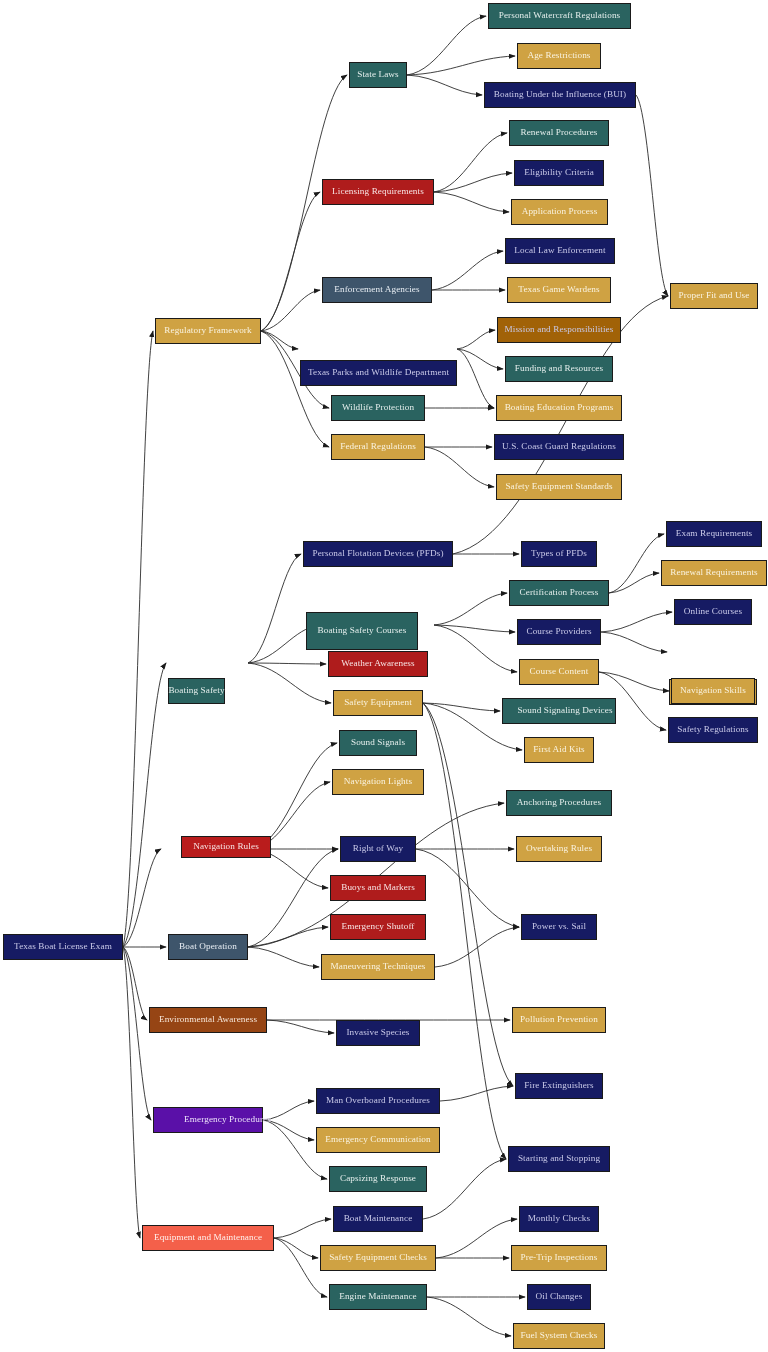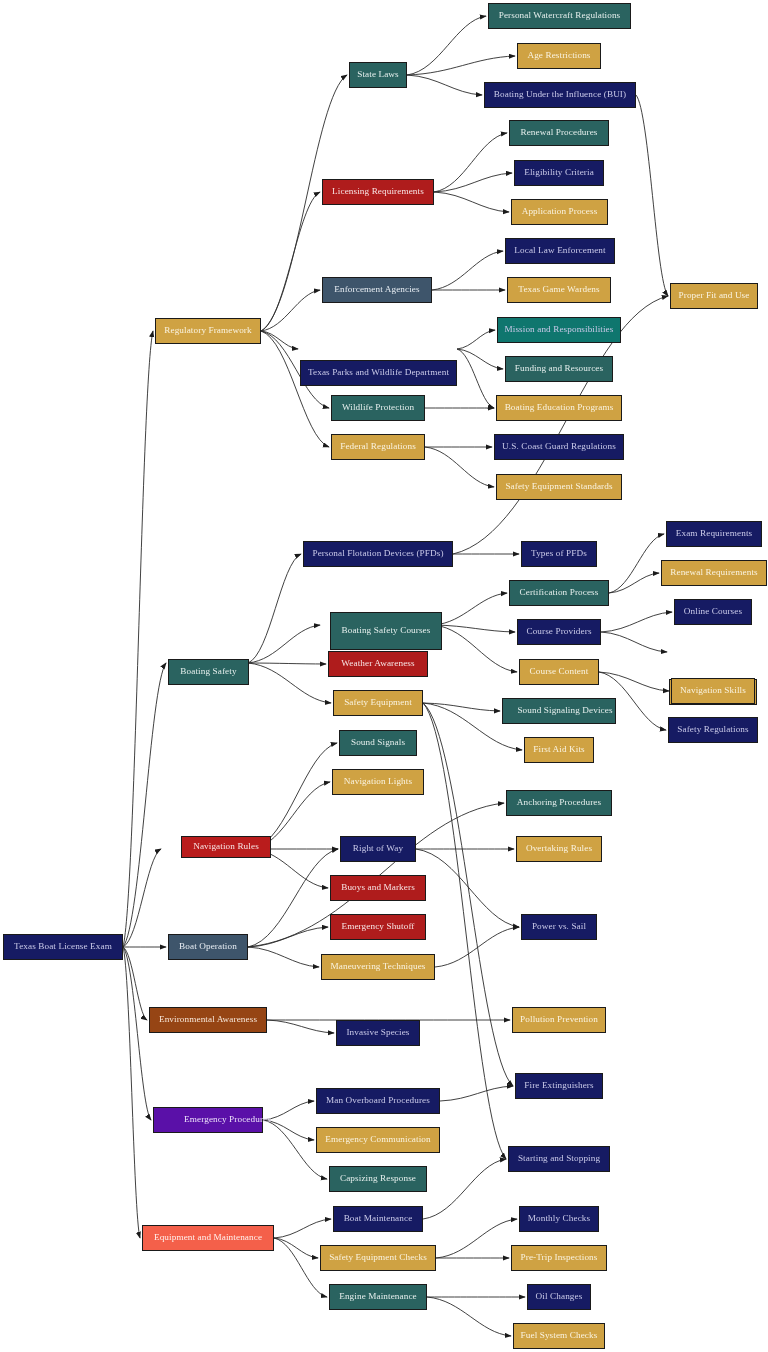--- a/index.html
+++ b/index.html
@@ -98,34 +98,34 @@
         <path d="M274,1238 C296.26,1242.72 306.86,1292.28 327,1297" marker-end="url(#arrow)"></path>
         <path d="M423,1219 C457.86,1214.2 474.46,1163.8 506,1159" marker-end="url(#arrow)"></path>
         <path d="M436,1258 C470.02,1254.88 486.22,1222.12 517,1219" marker-end="url(#arrow)"></path>
         <path d="M436,1258 C466.66,1258 481.26,1258 509,1258" marker-end="url(#arrow)"></path>
         <path d="M427,1297 C468.15999999999997,1297 487.76,1297 525,1297" marker-end="url(#arrow)"></path>
         <path d="M427,1297 C462.28,1300.12 479.08,1332.88 511,1336" marker-end="url(#arrow)"></path>
       </g>
   </svg>
 <div class="node" style="left: 3px; top: 934px; width: 120px; height: 26px; background: rgb(22, 27, 99); color: rgb(201, 201, 232);">Texas Boat License Exam</div>
     <div class="node" style="left: 155px; top: 318px; width: 106px; height: 26px; background: rgb(207, 162, 67); color: rgb(250, 243, 224);">Regulatory Framework</div>
-    <div class="node" style="left: 168px; top: 659px; width: 81px; height: 26px; background: rgb(42, 99, 96); color: rgb(228, 238, 236);">Boating Safety</div>
+    <div class="node" style="left: 168px; top: 678px; width: 57px; height: 26px; background: rgb(42, 99, 96); color: rgb(228, 238, 236);">Boating Safety</div>
     <div class="node" style="left: 181px; top: 836px; width: 90px; height: 22px; background: #b91c1c; color: rgb(247, 228, 228);">Navigation Rules</div>
     <div class="node" style="left: 168px; top: 934px; width: 80px; height: 26px; background: rgb(62, 85, 107); color: rgb(231, 237, 243);">Boat Operation</div>
     <div class="node" style="left: 149px; top: 1007px; width: 118px; height: 26px; background: rgb(150, 69, 20); color: rgb(246, 230, 216);">Environmental Awareness</div>
     <div class="node" style="left: 153px; top: 1107px; width: 110px; height: 26px; background: rgb(90, 16, 168); color: rgb(237, 226, 250); padding-left: 45px;">Emergency Procedures</div>
     <div class="node" style="left: 142px; top: 1225px; width: 132px; height: 26px; background: rgb(244, 96, 74); color: rgb(255, 240, 236);">Equipment and Maintenance</div>
     <div class="node" style="left: 349px; top: 62px; width: 58px; height: 26px; background: rgb(42, 99, 96); color: rgb(228, 238, 236);">State Laws</div>
     <div class="node" style="left: 322px; top: 179px; width: 112px; height: 26px; background: rgb(175, 28, 28); color: rgb(247, 228, 228);">Licensing Requirements</div>
     <div class="node" style="left: 322px; top: 277px; width: 110px; height: 26px; background: rgb(62, 85, 107); color: rgb(231, 237, 243);">Enforcement Agencies</div>
     <div class="node" style="left: 300px; top: 336px; width: 157px; height: 26px; background: rgb(22, 27, 99); color: rgb(201, 201, 232); margin-top: 24px;">Texas Parks and Wildlife Department</div>
     <div class="node" style="left: 331px; top: 395px; width: 94px; height: 26px; background: rgb(42, 99, 96); color: rgb(228, 238, 236);">Wildlife Protection</div>
     <div class="node" style="left: 331px; top: 434px; width: 94px; height: 26px; background: rgb(207, 162, 67); color: rgb(250, 243, 224);">Federal Regulations</div>
     <div class="node" style="left: 303px; top: 541px; width: 150px; height: 26px; background: rgb(22, 27, 99); color: rgb(201, 201, 232);">Personal Flotation Devices (PFDs)</div>
-    <div class="node" style="left: 330px; top: 612px; width: 112px; height: 38px; background: rgb(42, 99, 96); color: rgb(228, 238, 236);">Boating Safety Courses</div>
+    <div class="node" style="left: 306px; top: 612px; width: 112px; height: 38px; background: rgb(42, 99, 96); color: rgb(228, 238, 236);">Boating Safety Courses</div>
     <div class="node" style="left: 328px; top: 651px; width: 100px; height: 26px; background: rgb(175, 28, 28); color: rgb(247, 228, 228);">Weather Awareness</div>
     <div class="node" style="left: 333px; top: 690px; width: 90px; height: 26px; background: rgb(207, 162, 67); color: rgb(250, 243, 224);">Safety Equipment</div>
     <div class="node" style="left: 339px; top: 730px; width: 78px; height: 26px; background: rgb(42, 99, 96); color: rgb(228, 238, 236);">Sound Signals</div>
     <div class="node" style="left: 332px; top: 769px; width: 92px; height: 26px; background: rgb(207, 162, 67); color: rgb(250, 243, 224);">Navigation Lights</div>
     <div class="node" style="left: 340px; top: 836px; width: 76px; height: 26px; background: rgb(22, 27, 99); color: rgb(201, 201, 232);">Right of Way</div>
     <div class="node" style="left: 330px; top: 875px; width: 96px; height: 26px; background: rgb(175, 28, 28); color: rgb(247, 228, 228);">Buoys and Markers</div>
     <div class="node" style="left: 330px; top: 914px; width: 96px; height: 26px; background: rgb(175, 28, 28); color: rgb(247, 228, 228);">Emergency Shutoff</div>
     <div class="node" style="left: 321px; top: 954px; width: 114px; height: 26px; background: rgb(207, 162, 67); color: rgb(250, 243, 224);">Maneuvering Techniques</div>
     <div class="node" style="left: 336px; top: 1020px; width: 84px; height: 26px; background: rgb(22, 27, 99); color: rgb(201, 201, 232);">Invasive Species</div>
     <div class="node" style="left: 316px; top: 1088px; width: 124px; height: 26px; background: rgb(22, 27, 99); color: rgb(201, 201, 232);">Man Overboard Procedures</div>
@@ -135,21 +135,21 @@
     <div class="node" style="left: 320px; top: 1245px; width: 116px; height: 26px; background: rgb(207, 162, 67); color: rgb(250, 243, 224);">Safety Equipment Checks</div>
     <div class="node" style="left: 329px; top: 1284px; width: 98px; height: 26px; background: rgb(42, 99, 96); color: rgb(228, 238, 236);">Engine Maintenance</div>
     <div class="node" style="left: 488px; top: 3px; width: 143px; height: 26px; background: rgb(42, 99, 96); color: rgb(228, 238, 236);">Personal Watercraft Regulations</div>
     <div class="node" style="left: 517px; top: 43px; width: 84px; height: 26px; background: rgb(207, 162, 67); color: rgb(250, 243, 224);">Age Restrictions</div>
     <div class="node" style="left: 484px; top: 82px; width: 152px; height: 26px; background: rgb(22, 27, 99); color: rgb(201, 201, 232);">Boating Under the Influence (BUI)</div>
     <div class="node" style="left: 509px; top: 120px; width: 100px; height: 26px; background: rgb(42, 99, 96); color: rgb(228, 238, 236);">Renewal Procedures</div>
     <div class="node" style="left: 514px; top: 160px; width: 90px; height: 26px; background: rgb(22, 27, 99); color: rgb(201, 201, 232);">Eligibility Criteria</div>
     <div class="node" style="left: 511px; top: 199px; width: 97px; height: 26px; background: rgb(207, 162, 67); color: rgb(250, 243, 224);">Application Process</div>
     <div class="node" style="left: 505px; top: 238px; width: 110px; height: 26px; background: rgb(22, 27, 99); color: rgb(201, 201, 232);">Local Law Enforcement</div>
     <div class="node" style="left: 507px; top: 277px; width: 104px; height: 26px; background: rgb(207, 162, 67); color: rgb(250, 243, 224);">Texas Game Wardens</div>
-    <div class="node" style="left: 497px; top: 317px; width: 124px; height: 26px; background: #0f766e; color: rgb(201, 201, 232);">Mission and Responsibilities</div>
+    <div class="node" style="left: 497px; top: 317px; width: 124px; height: 26px; background: #a16207; color: rgb(201, 201, 232);">Mission and Responsibilities</div>
     <div class="node" style="left: 505px; top: 356px; width: 108px; height: 26px; background: rgb(42, 99, 96); color: rgb(228, 238, 236);">Funding and Resources</div>
     <div class="node" style="left: 496px; top: 395px; width: 126px; height: 26px; background: rgb(207, 162, 67); color: rgb(250, 243, 224);">Boating Education Programs</div>
     <div class="node" style="left: 494px; top: 434px; width: 130px; height: 26px; background: rgb(22, 27, 99); color: rgb(201, 201, 232);">U.S. Coast Guard Regulations</div>
     <div class="node" style="left: 496px; top: 474px; width: 126px; height: 26px; background: rgb(207, 162, 67); color: rgb(250, 243, 224);">Safety Equipment Standards</div>
     <div class="node" style="left: 521px; top: 541px; width: 76px; height: 26px; background: rgb(22, 27, 99); color: rgb(201, 201, 232);">Types of PFDs</div>
     <div class="node" style="left: 509px; top: 580px; width: 100px; height: 26px; background: rgb(42, 99, 96); color: rgb(228, 238, 236);">Certification Process</div>
     <div class="node" style="left: 517px; top: 619px; width: 84px; height: 26px; background: rgb(22, 27, 99); color: rgb(201, 201, 232);">Course Providers</div>
     <div class="node" style="left: 519px; top: 659px; width: 80px; height: 26px; background: rgb(207, 162, 67); color: rgb(250, 243, 224);">Course Content</div>
     <div class="node" style="left: 502px; top: 698px; width: 114px; height: 26px; background: rgb(42, 99, 96); color: rgb(228, 238, 236); padding-left: 18px;">Sound Signaling Devices</div>
     <div class="node" style="left: 524px; top: 737px; width: 70px; height: 26px; background: rgb(207, 162, 67); color: rgb(250, 243, 224);">First Aid Kits</div>

